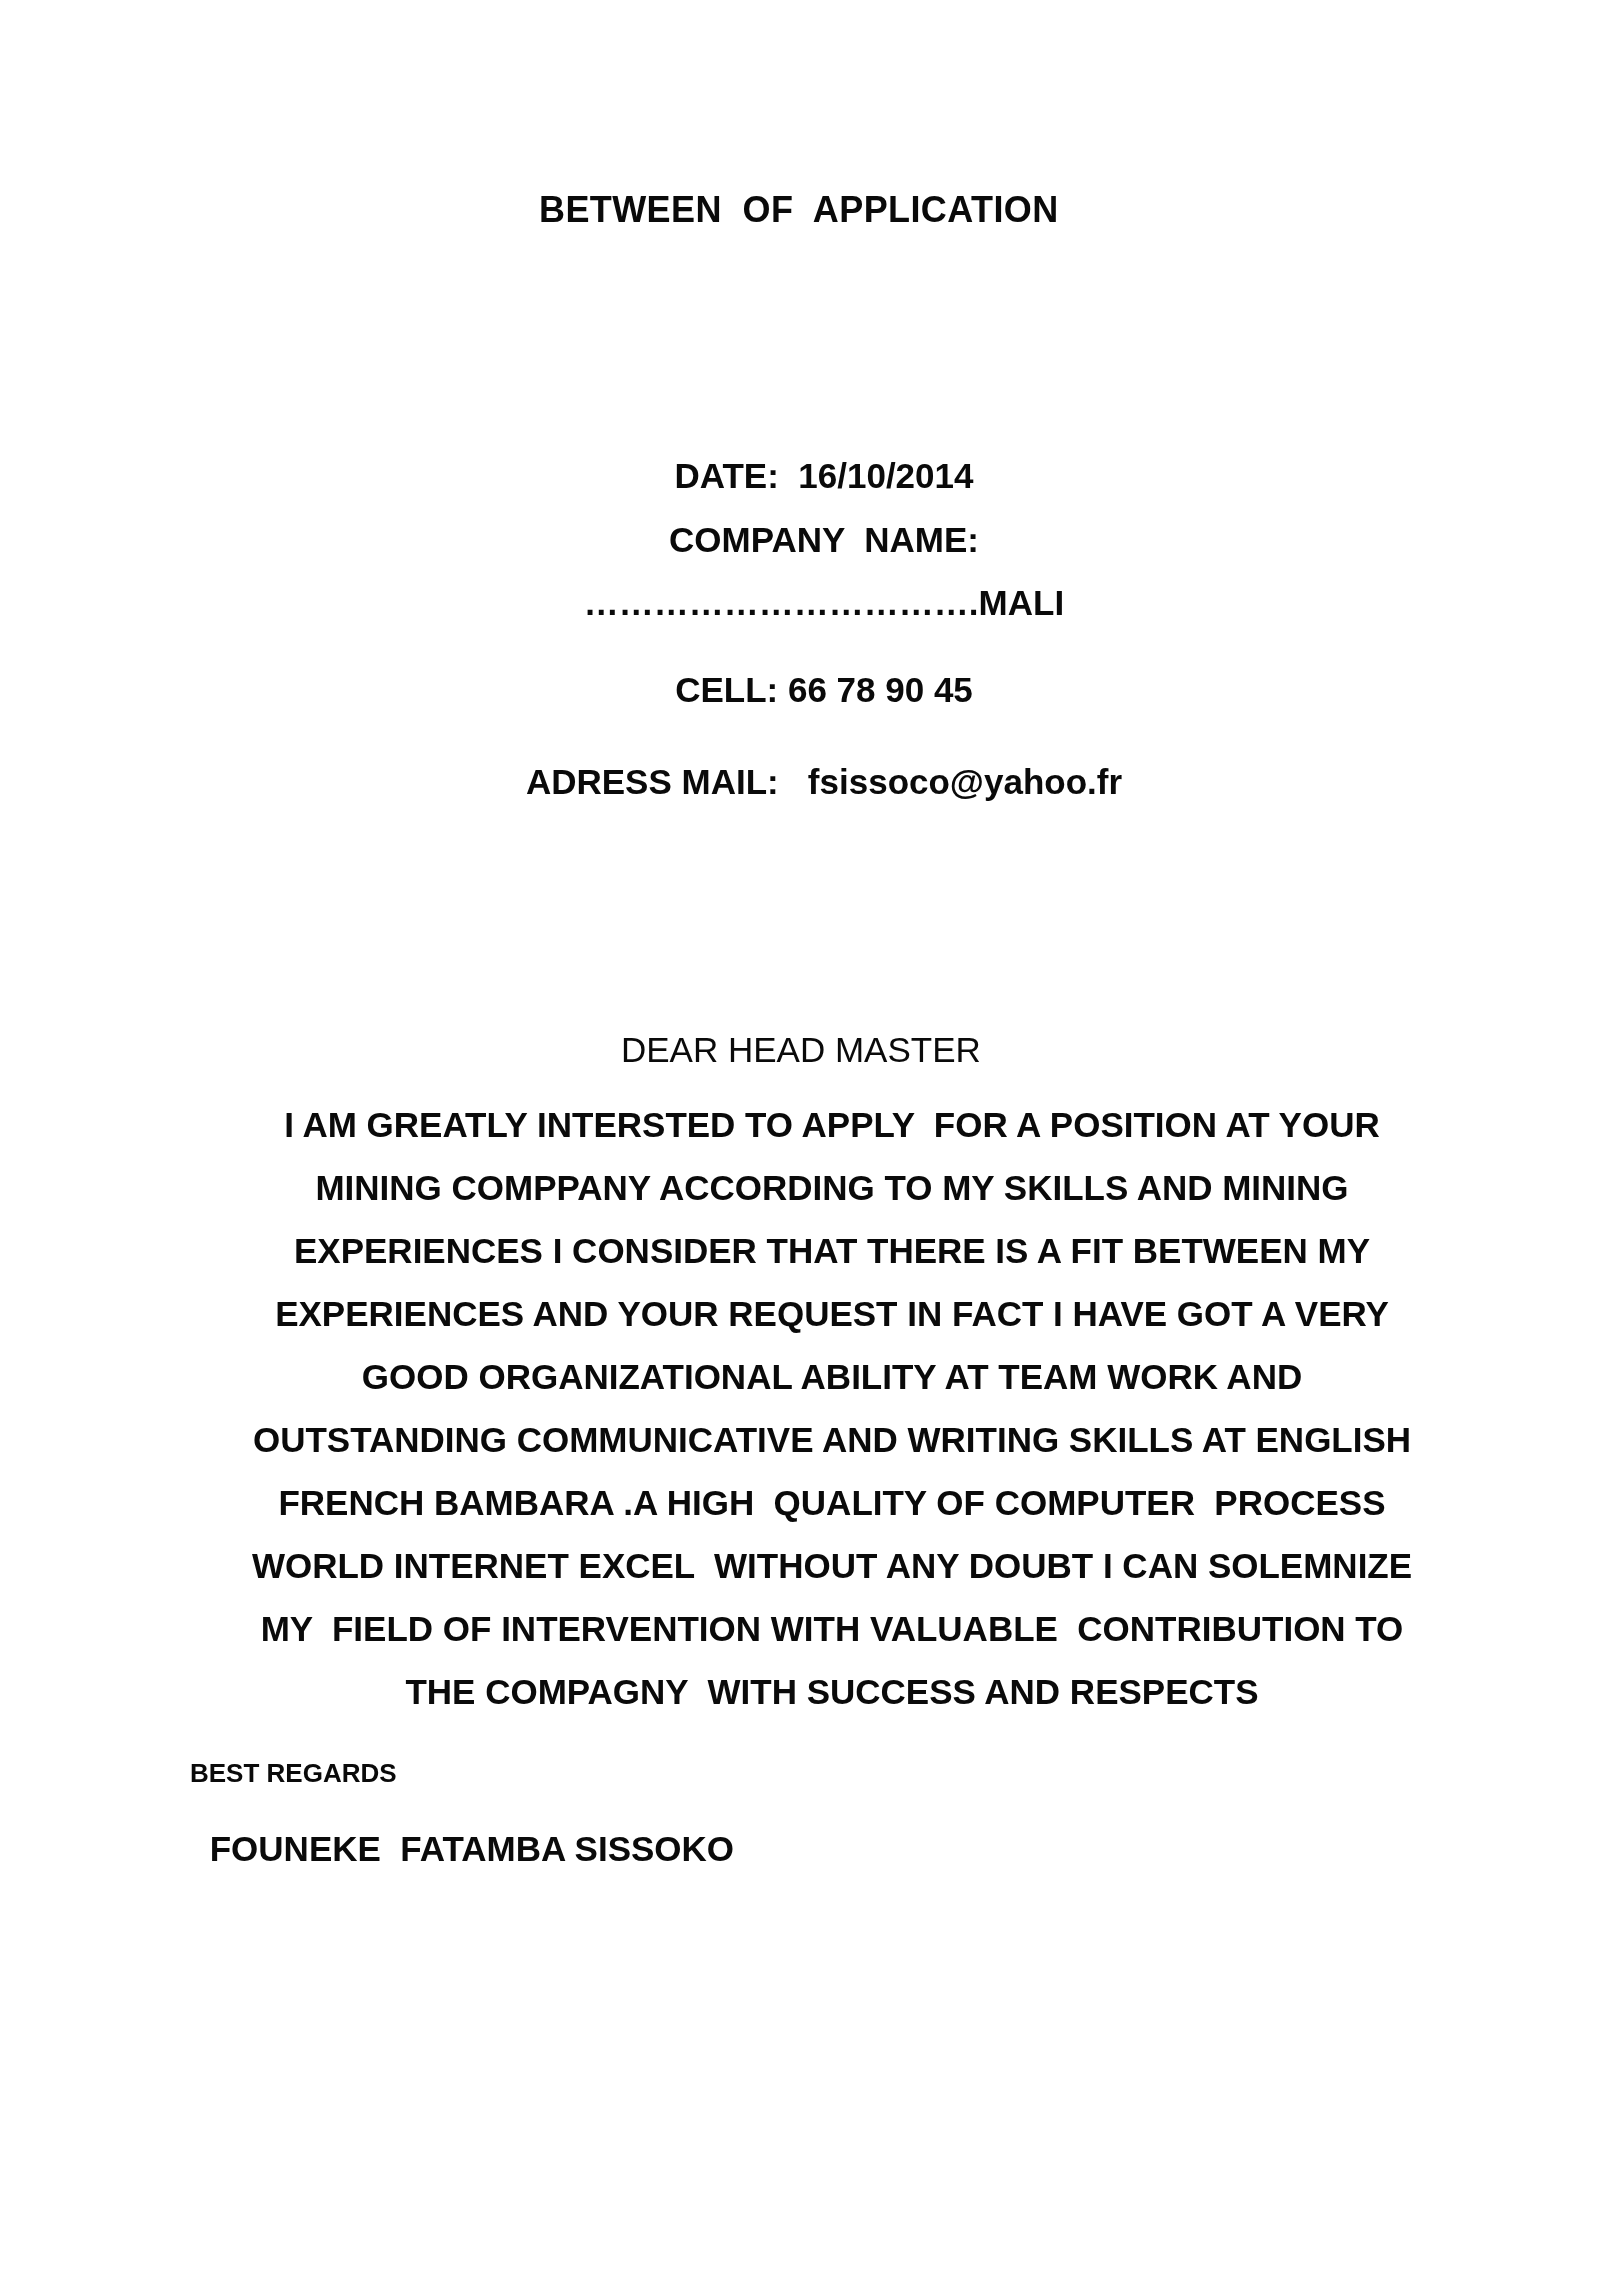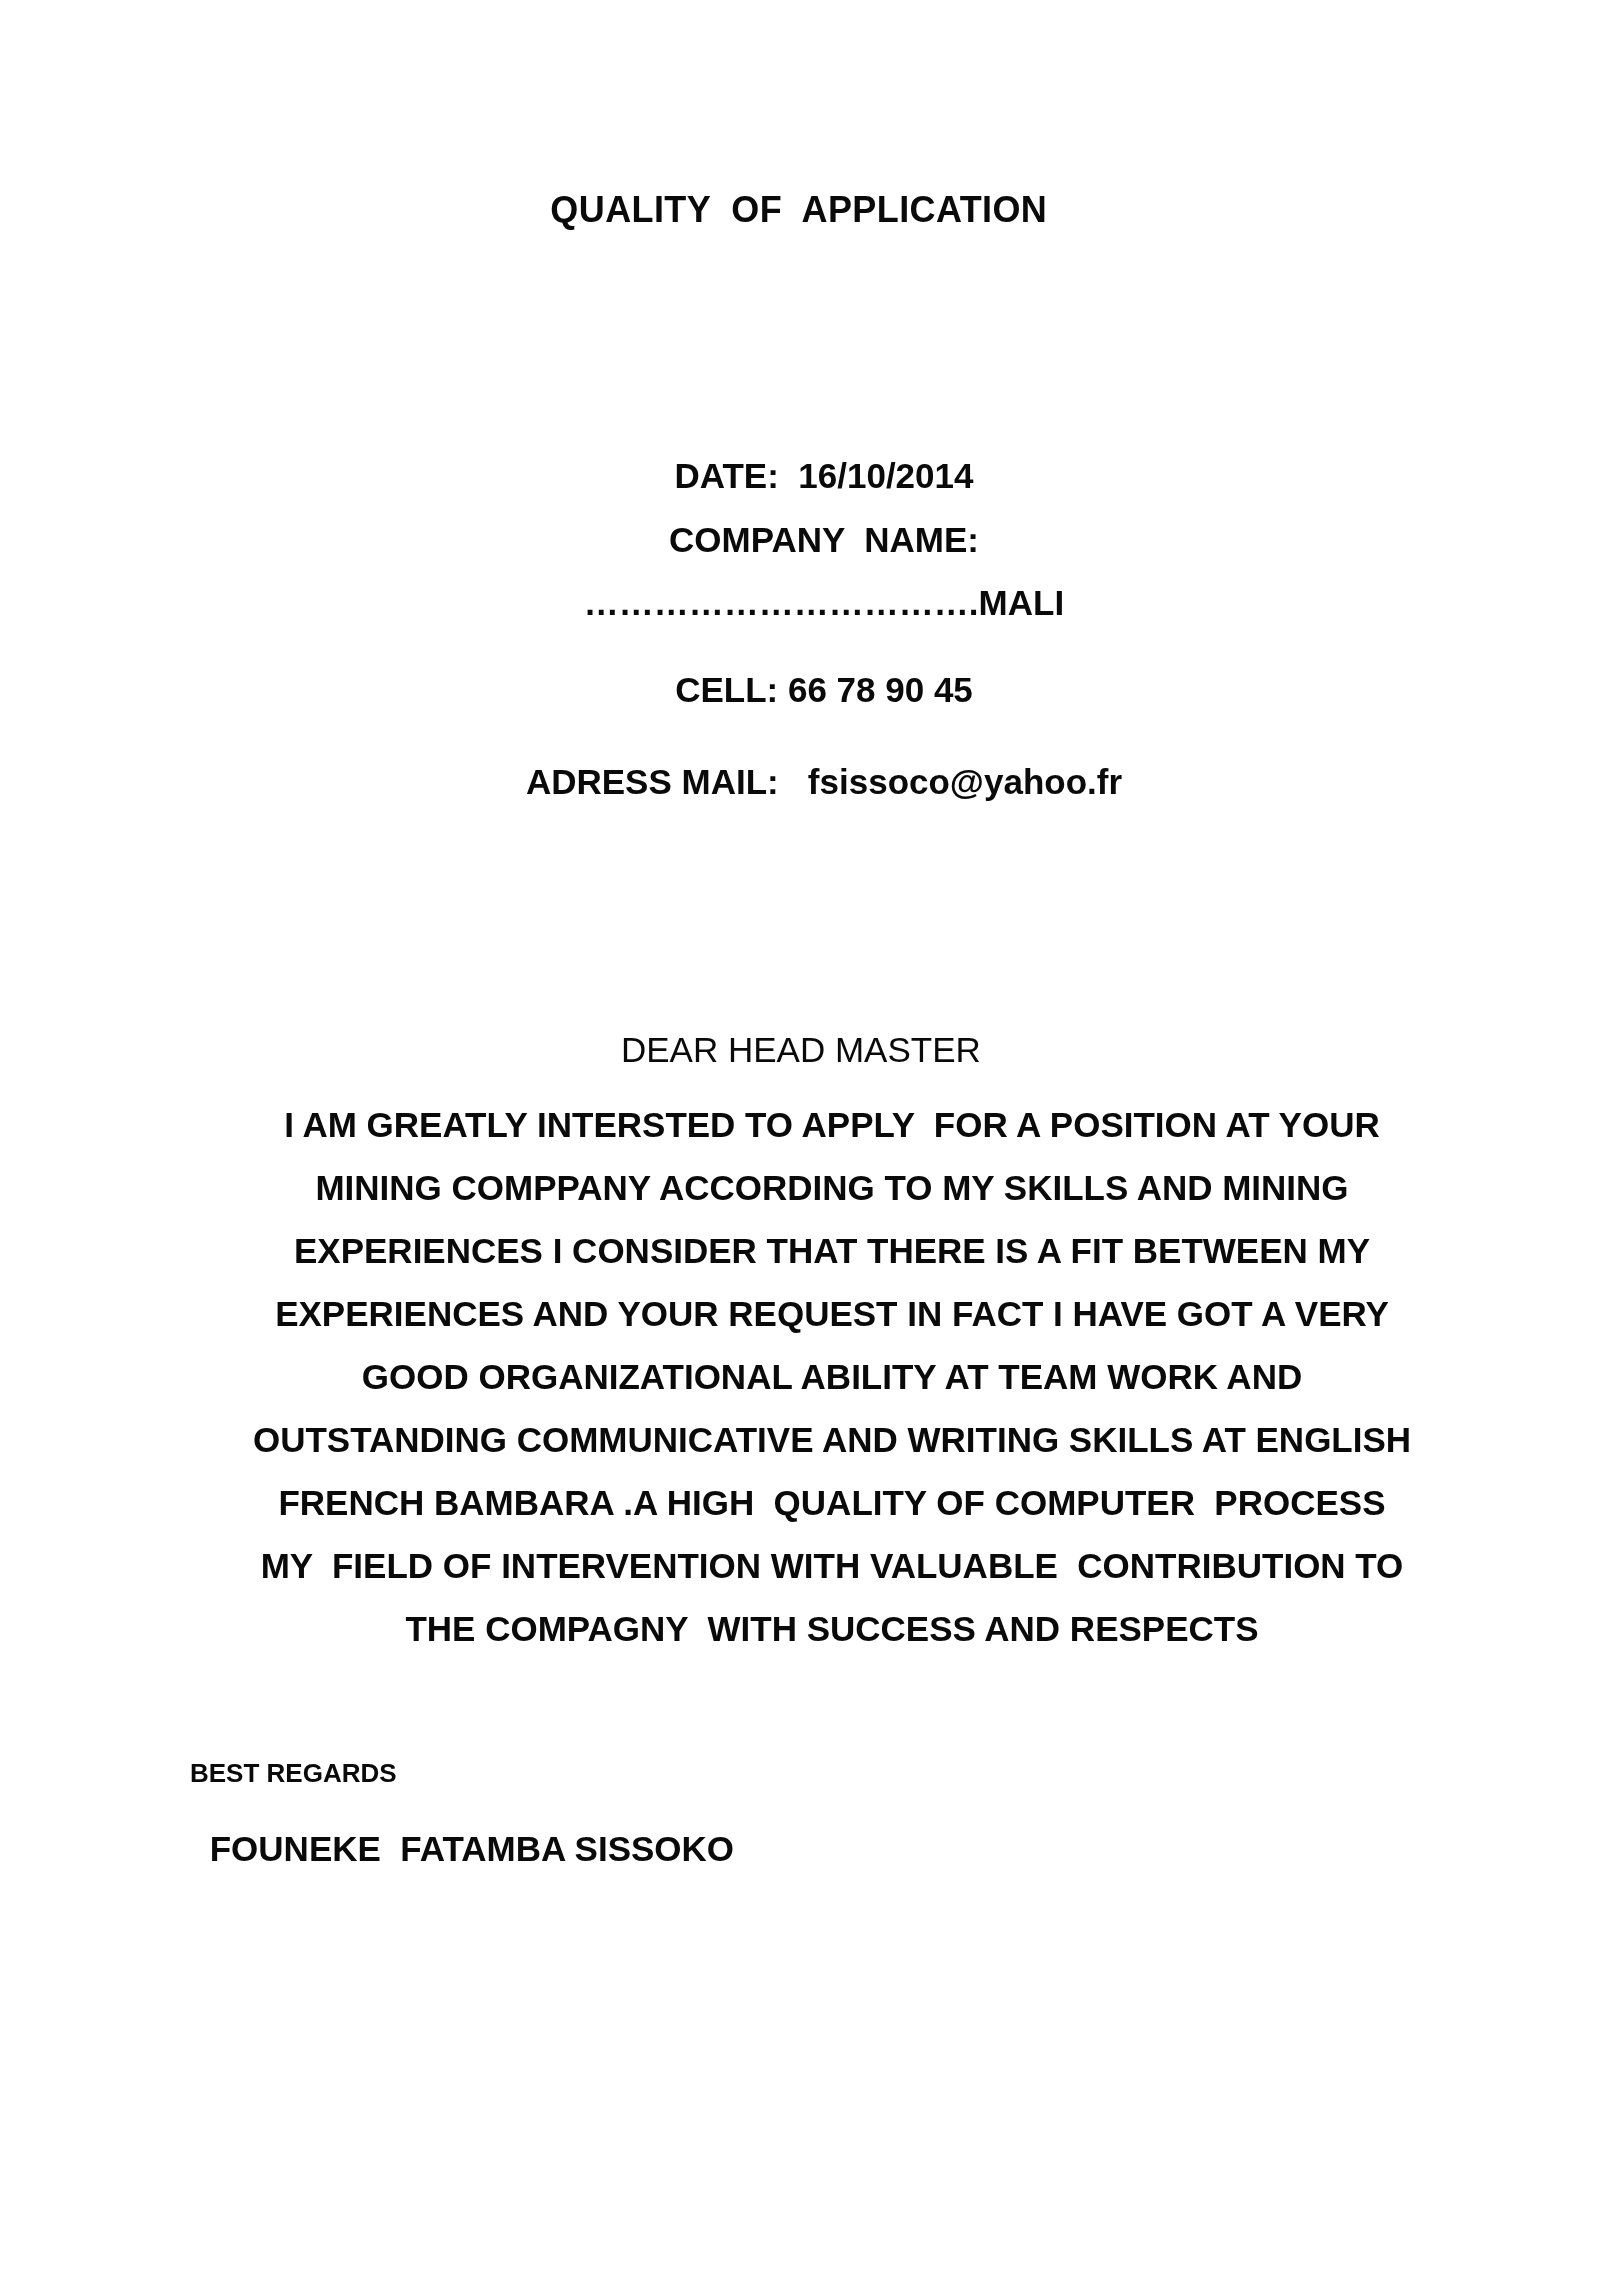--- a/index.html
+++ b/index.html
@@ -94,21 +94,21 @@
     font-weight: bold;
     color: #0a0a0a;
     white-space: pre;
   }
 </style>
 </head>
 <body>
 
 <div class="page">
 
-  <div class="doc-title"><span class="title-shift">QUALITY  OF  APPLICATION</span></div>
+  <div class="doc-title"><span class="title-shift">BETWEEN  OF  APPLICATION</span></div>
 
   <div class="header-block">
     <div class="hdr-line">DATE:  16/10/2014</div>
     <div class="gap-sm"></div>
     <div class="hdr-line">COMPANY  NAME:</div>
     <div class="gap-sm"></div>
     <div class="hdr-line">…………………………….MALI</div>
     <div class="gap-md"></div>
     <div class="hdr-line">CELL: 66 78 90 45</div>
     <div class="gap-lg"></div>
@@ -118,20 +118,21 @@
   <div class="salutation">DEAR HEAD MASTER</div>
 
   <div class="body-block">
     <div class="body-line">I AM GREATLY INTERSTED TO APPLY  FOR A POSITION AT YOUR</div>
     <div class="body-line">MINING COMPPANY ACCORDING TO MY SKILLS AND MINING</div>
     <div class="body-line">EXPERIENCES I CONSIDER THAT THERE IS A FIT BETWEEN MY</div>
     <div class="body-line">EXPERIENCES AND YOUR REQUEST IN FACT I HAVE GOT A VERY</div>
     <div class="body-line">GOOD ORGANIZATIONAL ABILITY AT TEAM WORK AND</div>
     <div class="body-line">OUTSTANDING COMMUNICATIVE AND WRITING SKILLS AT ENGLISH</div>
     <div class="body-line">FRENCH BAMBARA .A HIGH  QUALITY OF COMPUTER  PROCESS</div>
+    <div class="body-line">WORLD INTERNET EXCEL  WITHOUT ANY DOUBT I CAN SOLEMNIZE</div>
     <div class="body-line">MY  FIELD OF INTERVENTION WITH VALUABLE  CONTRIBUTION TO</div>
     <div class="body-line">THE COMPAGNY  WITH SUCCESS AND RESPECTS</div>
   </div>
 
   <div class="closing">BEST REGARDS</div>
 
   <div class="signature"> FOUNEKE  FATAMBA SISSOKO</div>
 
 </div>
 

